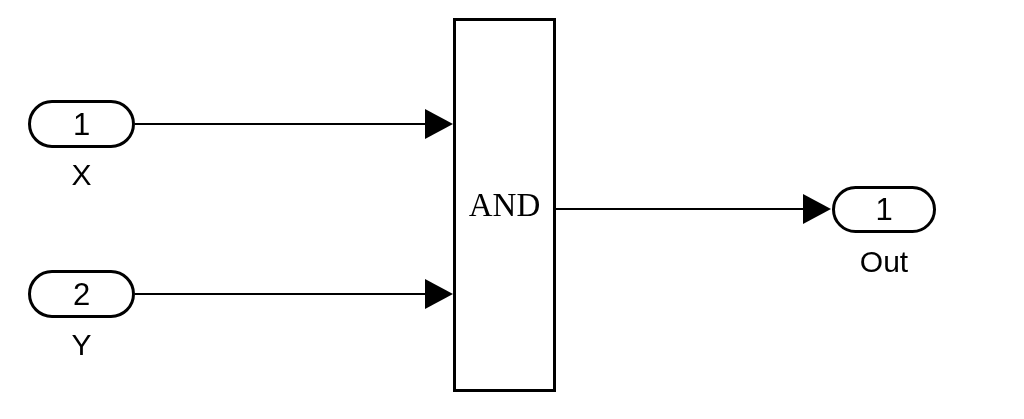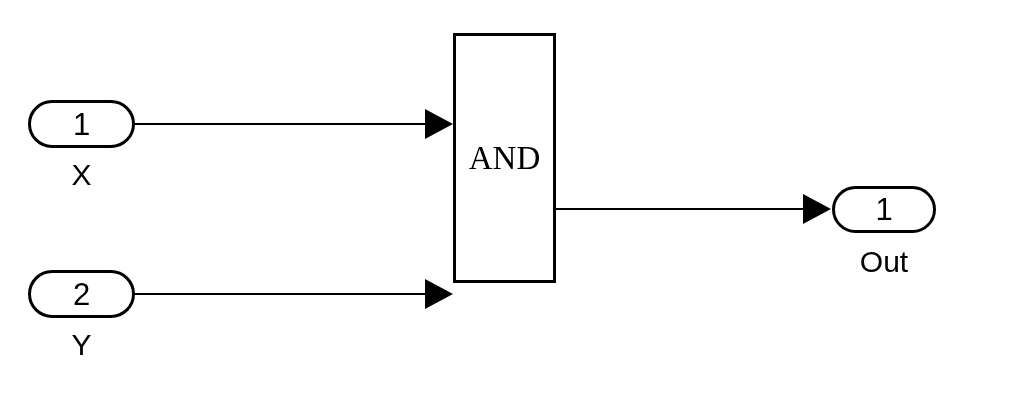--- a/index.html
+++ b/index.html
@@ -97,21 +97,21 @@
   <div class="arrowhead" style="left:425px; top:109px;"></div>
 
   <div class="port" id="inport-y" style="left:28px; top:270px; width:107px; height:48px;">
     <span class="port-number">2</span>
   </div>
   <div class="port-caption" style="left:28px; top:330px; width:107px;">Y</div>
 
   <div class="wire" style="left:135px; top:293px; width:291px;"></div>
   <div class="arrowhead" style="left:425px; top:279px;"></div>
 
-  <div id="and-block" style="left:453px; top:33px; width:103px; height:250px;">
+  <div id="and-block" style="left:453px; top:18px; width:103px; height:374px;">
     <span id="and-block-label">AND</span>
   </div>
 
   <div class="wire" style="left:556px; top:208px; width:247px;"></div>
   <div class="arrowhead" style="left:803px; top:194px;"></div>
 
   <div class="port" id="outport-1" style="left:832px; top:186px; width:104px; height:47px;">
     <span class="port-number">1</span>
   </div>
   <div class="port-caption" style="left:832px; top:247px; width:104px;text-align:center;">Out</div>

